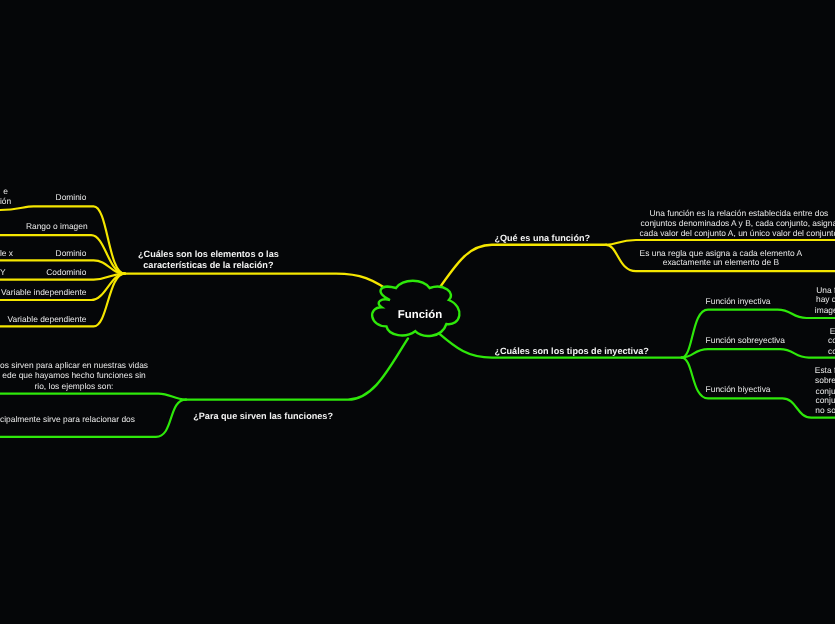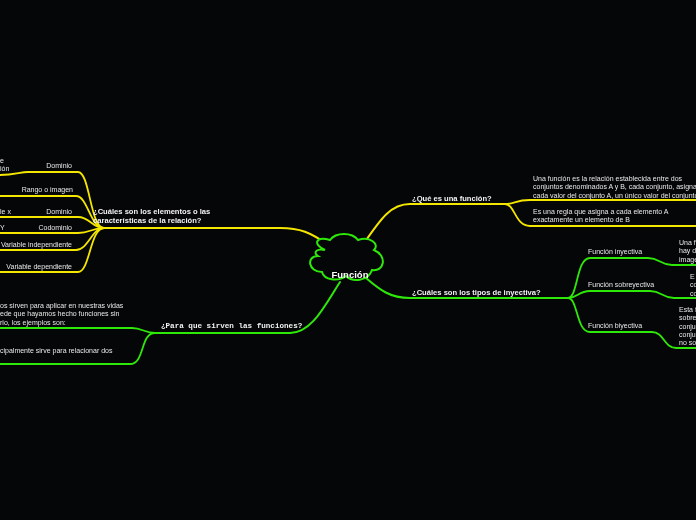--- a/index.html
+++ b/index.html
@@ -6,25 +6,26 @@
     body {
       width: 696px; height: 520px; overflow: hidden;
       background: #050608;
       font-family: "Liberation Sans", sans-serif;
       position: relative;
     }
     svg.links { position: absolute; left: 0; top: 0; }
     .t {
       position: absolute; color: #e8e8e8; font-size: 7px; line-height: 8.3px;
       white-space: nowrap;
+      text-align: center;
     }
     .b { font-weight: bold; font-size: 7.6px; line-height: 9px; color: #f2f2f2; }
     .r { text-align: right; }
     .center-label {
-      position: absolute; left: 318px; top: 269px; width: 64px; text-align: center;
+      position: absolute; left: 318px; top: 257px; width: 64px; text-align: center;
       color: #ffffff; font-weight: bold; font-size: 9.5px;
     }
   </style>
 </head>
 <body>
 
 <svg class="links" width="696" height="520">
   <g fill="none" stroke-linecap="round">
 
     <path d="M330 246 C 310 232, 300 228, 280 228 L 104 228" stroke="#f5e600" stroke-width="2"></path>
@@ -89,36 +90,36 @@
   <div>co</div>
 </div>
 <div class="t" style="left:679px; top:306px;">
   <div>Esta f</div>
   <div>sobre</div>
   <div>conju</div>
   <div>conju</div>
   <div>no so</div>
 </div>
 
-<div class="t b" style="left:93px; top:207px;">
+<div class="t b" style="left:115px; top:207px;">
   <div>¿Cuáles son los elementos o las</div>
   <div>características de la relación?</div>
 </div>
 <div class="t r" style="right:624px; top:162px;">Dominio</div>
 <div class="t r" style="right:623px; top:186px;">Rango o imagen</div>
 <div class="t r" style="right:624px; top:208px;">Dominio</div>
 <div class="t r" style="right:624px; top:224px;">Codominio</div>
 <div class="t r" style="right:624px; top:241px;">Variable independiente</div>
 <div class="t r" style="right:624px; top:263px;">Variable dependiente</div>
 <div class="t" style="left:0px; top:157px;">
   <div>e</div>
   <div>ión</div>
 </div>
 <div class="t" style="left:0px; top:208px;">le x</div>
 <div class="t" style="left:0px; top:224px;">Y</div>
 
-<div class="t b" style="left:161px; top:322px;font-family:Liberation Mono, monospace;">¿Para que sirven las funciones?</div>
+<div class="t b" style="left:161px; top:342px;">¿Para que sirven las funciones?</div>
 <div class="t" style="left:0px; top:302px;">
   <div>os sirven para aplicar en nuestras vidas</div>
   <div>ede que hayamos hecho funciones sin</div>
   <div>rio, los ejemplos son:</div>
 </div>
 <div class="t" style="left:0px; top:347px;">cipalmente sirve para relacionar dos</div>
 
 </body></html>

